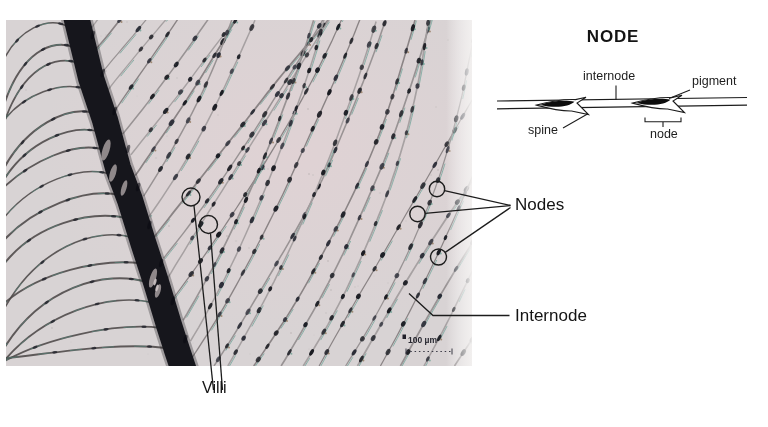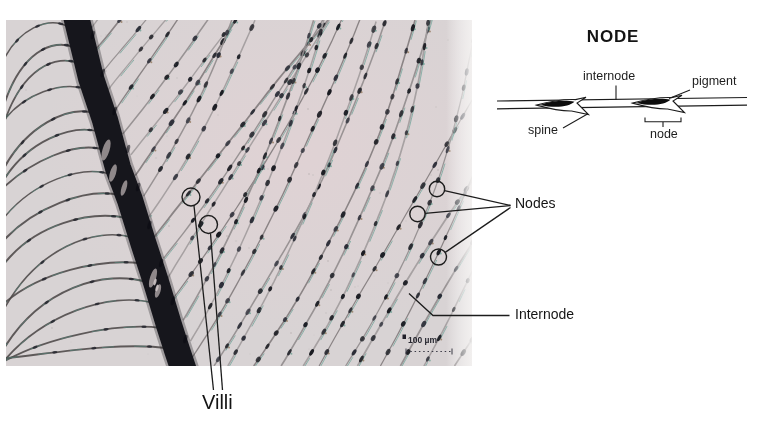--- a/index.html
+++ b/index.html
@@ -1,21 +1,21 @@
 <!DOCTYPE html>
 <html><head>
 <meta charset="utf-8">
 <style>
   html,body{margin:0;padding:0;background:#ffffff;}
   .stage{position:relative;width:768px;height:427px;background:#ffffff;overflow:hidden;
          font-family:"Liberation Sans",sans-serif;}
   svg.micro{position:absolute;left:6px;top:20px;z-index:1;}
   svg.overlay{position:absolute;left:0;top:0;z-index:2;pointer-events:none;}
   .lbl{position:absolute;z-index:3;color:#141414;line-height:1.05;white-space:nowrap;}
-  .lbl-big{font-size:14px;}
+  .lbl-big{font-size:17px;}
   .lbl-small{font-size:12.5px;color:#1d1d1d;}
   .dtitle{font-size:17px;font-weight:bold;letter-spacing:0.8px;}
   .ink{stroke:#1c1c1c;fill:none;}
 </style>
 </head>
 <body>
 
 <div class="stage">
 
   <svg class="micro" width="466" height="346" viewBox="0 0 466 346">
@@ -651,14 +651,14 @@
     </g>
   </svg>
 
   <div class="lbl dtitle" style="left:568px;top:28px;width:90px;text-align:center">NODE</div>
   <div class="lbl lbl-small" style="left:583px;top:70px">internode</div>
   <div class="lbl lbl-small" style="left:692px;top:75px">pigment</div>
   <div class="lbl lbl-small" style="left:528px;top:124px">spine</div>
   <div class="lbl lbl-small" style="left:650px;top:128px">node</div>
   <div class="lbl lbl-big" style="left:515px;top:196px">Nodes</div>
   <div class="lbl lbl-big" style="left:515px;top:307px">Internode</div>
-  <div class="lbl lbl-big" style="left:202px;top:392px;font-size:20px">Villi</div>
+  <div class="lbl lbl-big" style="left:202px;top:380px;font-size:16px">Villi</div>
 </div>
 
 </body></html>

